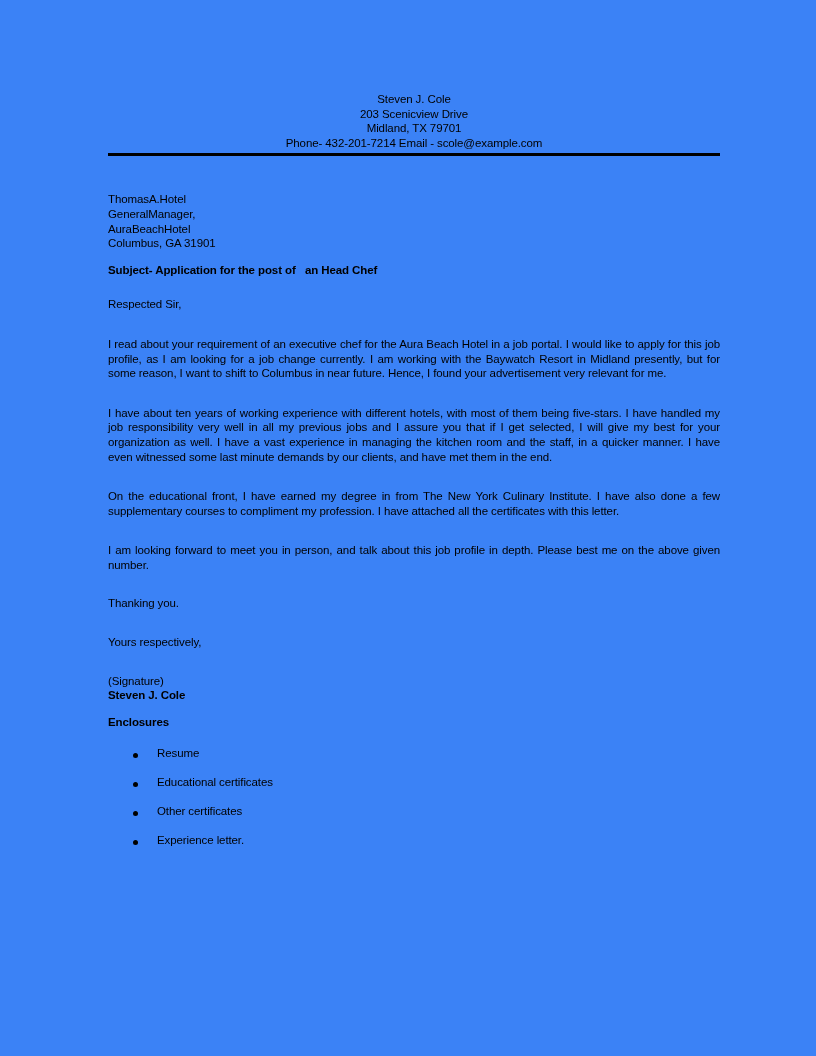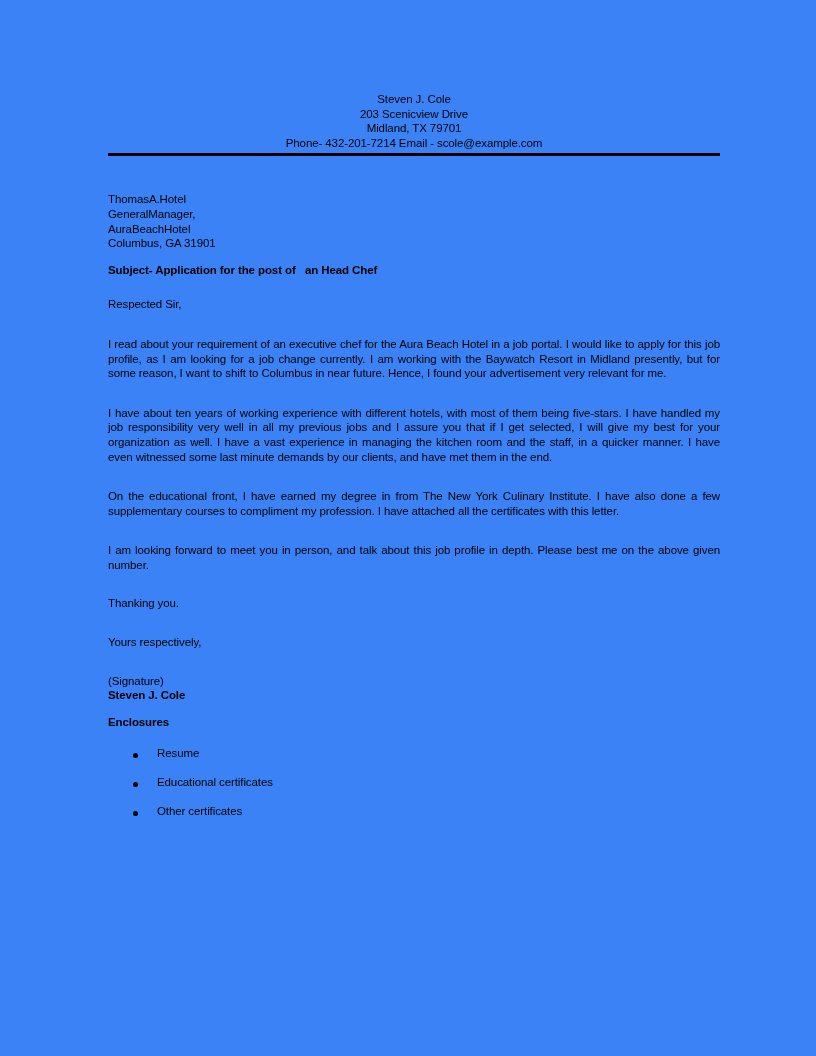--- a/index.html
+++ b/index.html
@@ -118,15 +118,19 @@
       <span>Resume</span>
     </div>
     <div class="enclosure-item">
       <span class="bullet"></span>
       <span>Educational certificates</span>
     </div>
     <div class="enclosure-item">
       <span class="bullet"></span>
       <span>Other certificates</span>
     </div>
+    <div class="enclosure-item">
+      <span class="bullet"></span>
+      <span>Experience letter.</span>
+    </div>
   </div>
 
 </div>
 
 </body></html>

